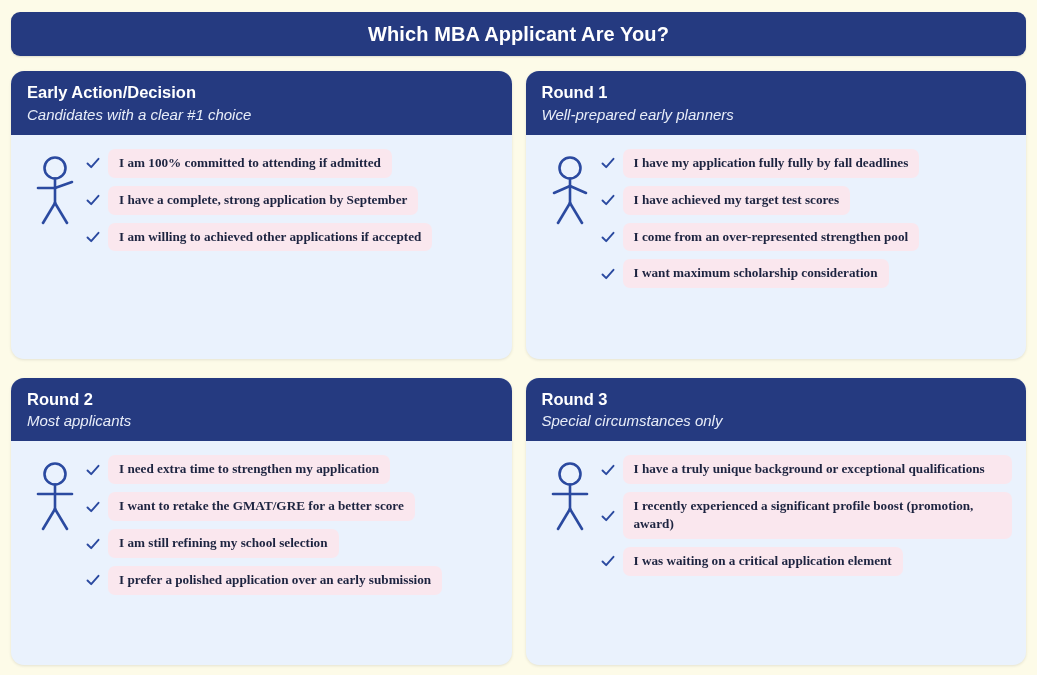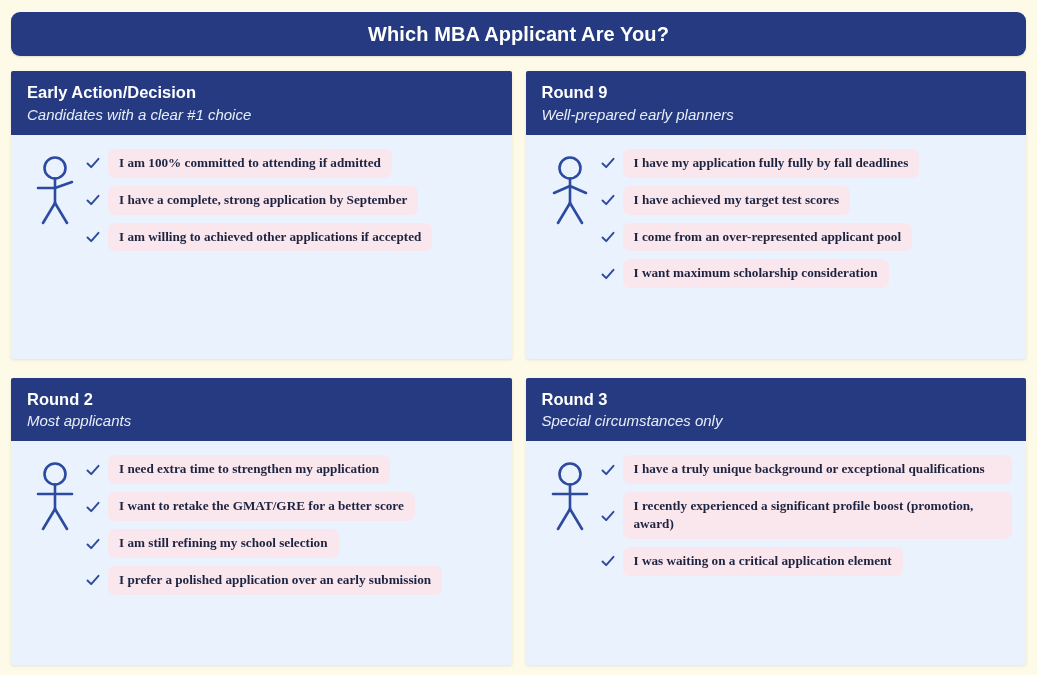--- a/index.html
+++ b/index.html
@@ -44,21 +44,21 @@
     grid-template-columns: 1fr 1fr;
     grid-template-rows: 1fr 1fr;
     column-gap: 14px;
     row-gap: 19px;
     flex: 1 1 auto;
     min-height: 0;
   }
 
   .card {
     background: #eaf2fd;
-    border-radius: 2px;
+    border-radius: 13px;
     overflow: hidden;
     display: flex;
     flex-direction: column;
     box-shadow: 0 1px 3px rgba(0,0,0,0.10);
   }
 
   .card-header {
     background: #253a80;
     padding: 12px 16px 11px 16px;
     flex: 0 0 auto;
@@ -174,21 +174,21 @@
               <path d="M2.5 8.5 L6.2 12.2 L13.5 3.8" fill="none" stroke="#2b4aa0" stroke-width="1.9" stroke-linecap="round" stroke-linejoin="round"></path>
             </svg>
           <span class="chip">I am willing to achieved other applications if accepted</span>
         </div>
       </div>
     </div>
   </div>
 
   <div class="card card-r1">
     <div class="card-header">
-      <div class="card-title">Round 9</div>
+      <div class="card-title">Round 1</div>
       <div class="card-subtitle">Well-prepared early planners</div>
     </div>
     <div class="card-body">
       <div class="figure-wrap">
         <svg width="46" height="74" viewBox="0 0 46 74">
           <circle cx="23" cy="13" r="10.5" fill="none" stroke="#2b4aa0" stroke-width="2.6"></circle>
           <line x1="23" y1="23.5" x2="23" y2="48" stroke="#2b4aa0" stroke-width="2.6" stroke-linecap="round"></line>
           <line x1="23" y1="31" x2="7" y2="38" stroke="#2b4aa0" stroke-width="2.6" stroke-linecap="round"></line>
           <line x1="23" y1="31" x2="39" y2="38" stroke="#2b4aa0" stroke-width="2.6" stroke-linecap="round"></line>
           <line x1="23" y1="48" x2="11" y2="68" stroke="#2b4aa0" stroke-width="2.6" stroke-linecap="round"></line>
@@ -205,21 +205,21 @@
         <div class="item-row">
           <svg class="check-icon" viewBox="0 0 16 16">
               <path d="M2.5 8.5 L6.2 12.2 L13.5 3.8" fill="none" stroke="#2b4aa0" stroke-width="1.9" stroke-linecap="round" stroke-linejoin="round"></path>
             </svg>
           <span class="chip">I have achieved my target test scores</span>
         </div>
         <div class="item-row">
           <svg class="check-icon" viewBox="0 0 16 16">
               <path d="M2.5 8.5 L6.2 12.2 L13.5 3.8" fill="none" stroke="#2b4aa0" stroke-width="1.9" stroke-linecap="round" stroke-linejoin="round"></path>
             </svg>
-          <span class="chip">I come from an over-represented applicant pool</span>
+          <span class="chip">I come from an over-represented strengthen pool</span>
         </div>
         <div class="item-row">
           <svg class="check-icon" viewBox="0 0 16 16">
               <path d="M2.5 8.5 L6.2 12.2 L13.5 3.8" fill="none" stroke="#2b4aa0" stroke-width="1.9" stroke-linecap="round" stroke-linejoin="round"></path>
             </svg>
           <span class="chip">I want maximum scholarship consideration</span>
         </div>
       </div>
     </div>
   </div>

